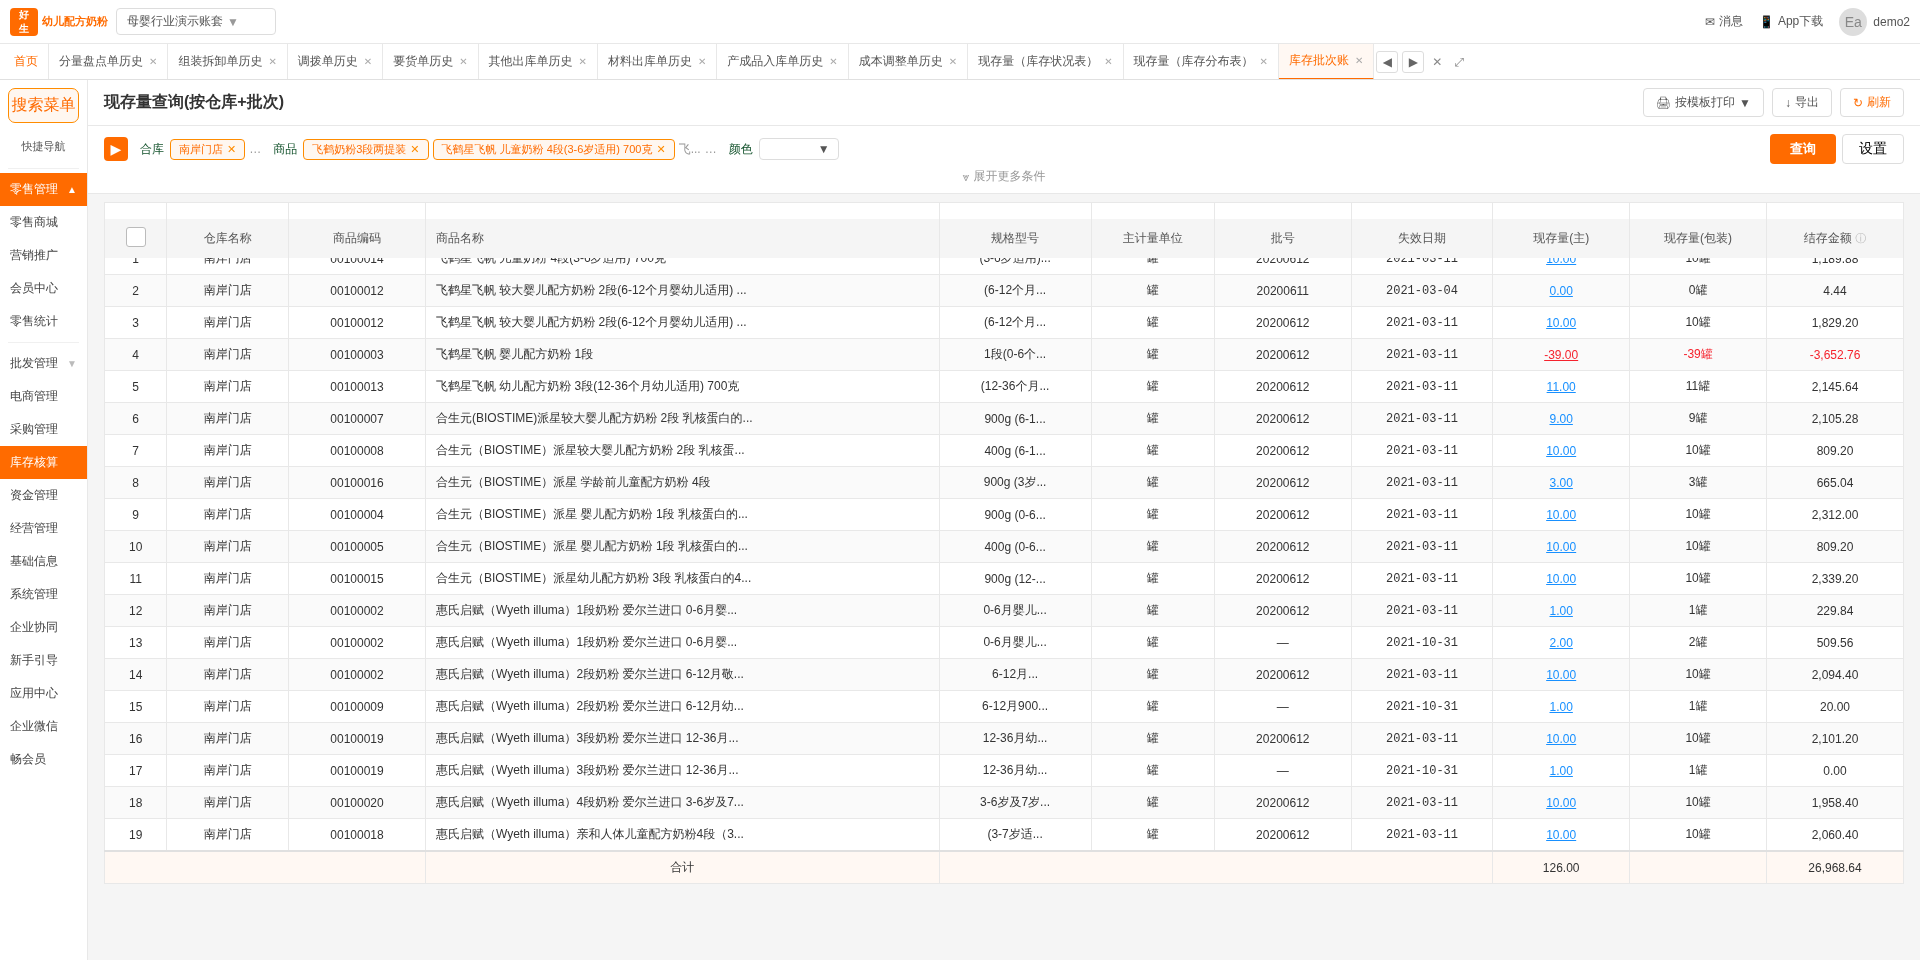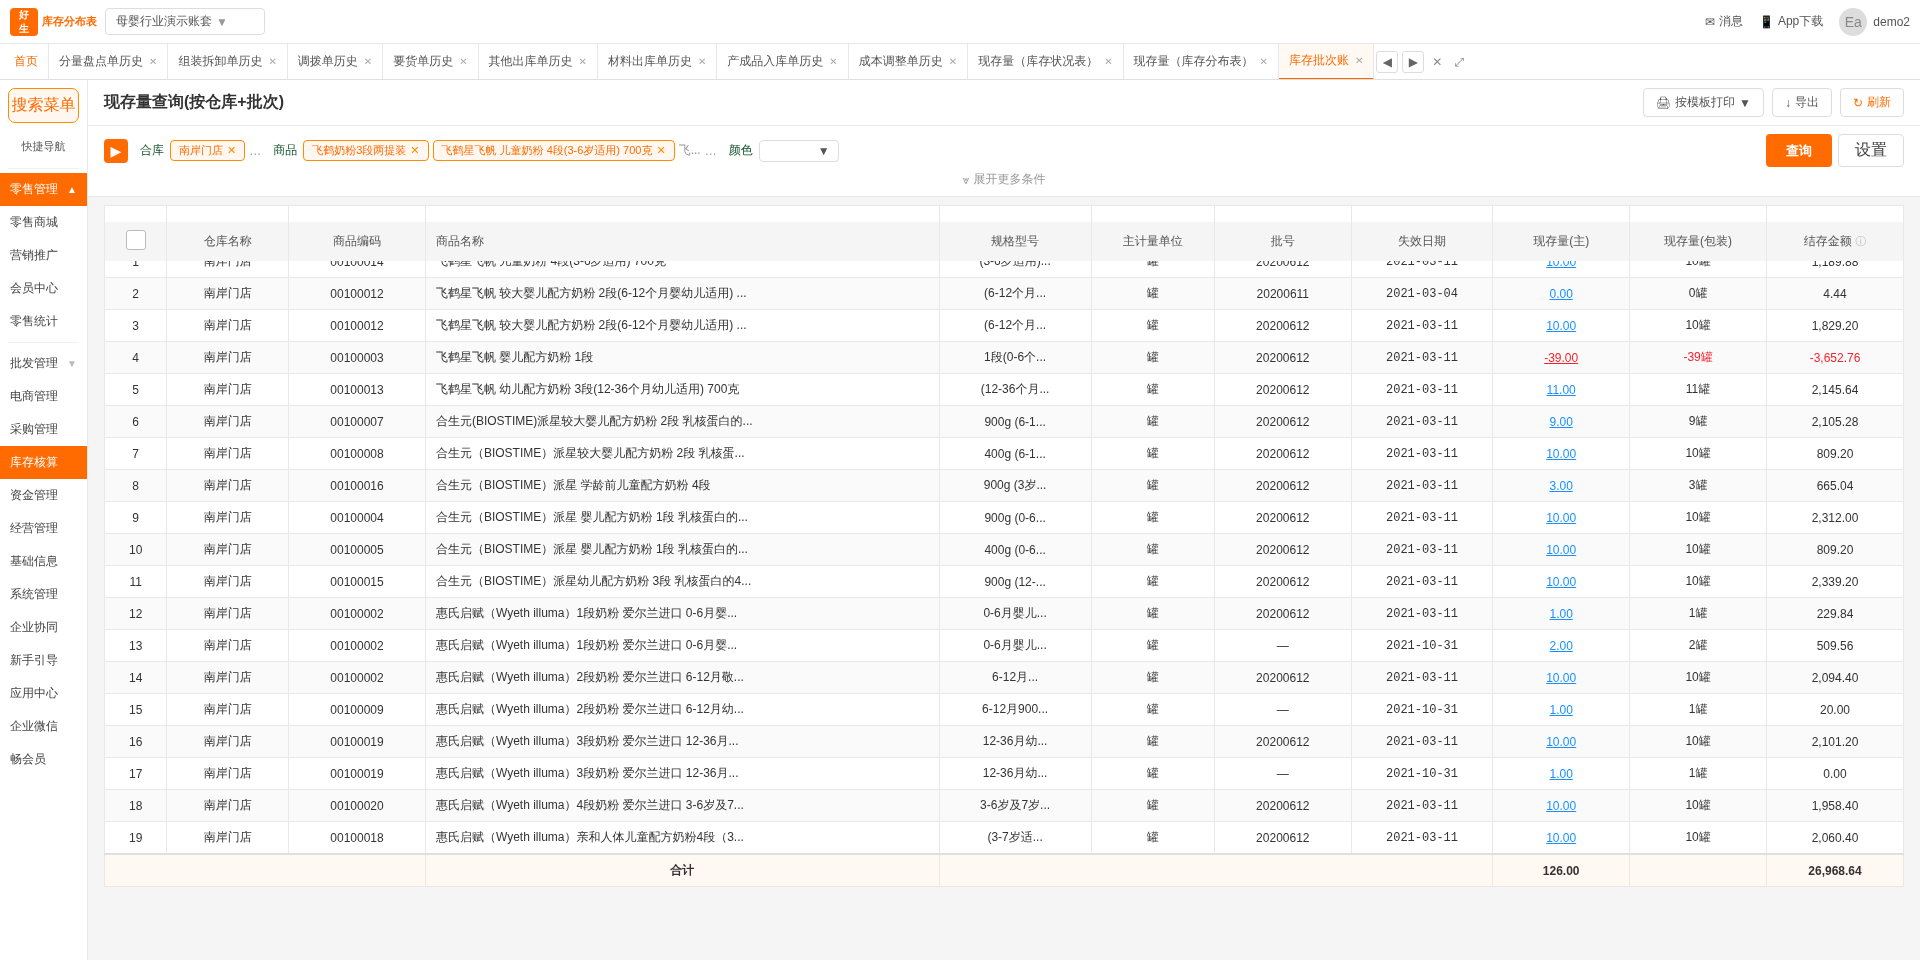--- a/index.html
+++ b/index.html
@@ -59,21 +59,21 @@
     .filter-row { display: flex; align-items: center; gap: 12px; flex-wrap: nowrap; }
     .filter-expand-btn { width: 24px; height: 24px; background: #ff6b00; border-radius: 4px; display: flex; align-items: center; justify-content: center; cursor: pointer; color: #fff; font-size: 14px; flex-shrink: 0; }
     .filter-group { display: flex; align-items: center; gap: 6px; }
     .filter-label { font-size: 12px; color: #14532d; white-space: nowrap; flex-shrink: 0; }
     .filter-tag-group { display: flex; align-items: center; gap: 4px; flex-wrap: wrap; }
     .filter-tag { display: flex; align-items: center; gap: 4px; padding: 2px 8px; background: #fff7f0; border: 1px solid #ff8c00; border-radius: 4px; font-size: 11px; color: #ff6b00; }
     .filter-tag .remove { cursor: pointer; color: #ff8c00; }
     .filter-more { color: #999; font-size: 12px; cursor: pointer; }
     .color-dropdown { display: flex; align-items: center; gap: 4px; padding: 3px 8px; border: 1px solid #ddd; border-radius: 4px; background: #fff; font-size: 12px; color: #555; min-width: 80px; cursor: pointer; }
     .btn-query { padding: 5px 20px; background: #ff6b00; color: #fff; border: none; border-radius: 4px; cursor: pointer; font-size: 13px; font-weight: bold; }
-    .btn-settings { padding: 5px 16px; background: #fff; color: #404040; border: 1px solid #ddd; border-radius: 4px; cursor: pointer; font-size: 16px; }
+    .btn-settings { padding: 5px 16px; background: #fff; color: #000000; border: 1px solid #ddd; border-radius: 4px; cursor: pointer; font-size: 14px; }
     .filter-expand-row { display: flex; justify-content: center; margin-top: 4px; }
     .expand-conditions-btn { color: #999; font-size: 12px; cursor: pointer; display: flex; align-items: center; gap: 4px; }
 
     
     .table-wrapper { flex: 1; overflow: auto; padding: 8px 16px 0; }
     .data-table { width: 100%; border-collapse: collapse; background: #fff; font-size: 12px; }
     .data-table th { background: #f5f5f5; padding: 8px 10px; text-align: center; border: 1px solid #e8e8e8; color: #555; font-weight: normal; white-space: nowrap; position: sticky; top: 16px; z-index: 2; }
     .data-table td { padding: 7px 10px; border: 1px solid #e8e8e8; text-align: center; color: #333; white-space: nowrap; }
     .data-table tr:nth-child(even) { background: #fafafa; }
     .data-table .col-index { width: 40px; }
@@ -82,31 +82,31 @@
     .data-table .col-name { width: 320px; text-align: left; }
     .data-table .col-spec { width: 100px; }
     .data-table .col-unit { width: 80px; }
     .data-table .col-batch { width: 90px; }
     .data-table .col-expire { width: 90px; font-family: Liberation Mono, monospace; }
     .data-table .col-stock-main { width: 90px; }
     .data-table .col-stock-pkg { width: 90px; }
     .data-table .col-balance { width: 90px; }
     .stock-link { color: #1890ff; text-decoration: underline; cursor: pointer; }
     .stock-negative { color: #f5222d; text-decoration: underline; cursor: pointer; }
-    .footer-row td { background: #fff8f3; font-weight: bold; color: #333; border-top: 2px solid #e0e0e0; }
+    .footer-row td { background: #fff8f3; font-weight: normal; color: #333; border-top: 2px solid #e0e0e0; }
     .checkbox-header { width: 20px; height: 20px; border: 1px solid #bbb; border-radius: 3px; background: #fff; display: inline-block; cursor: pointer; }
     .info-icon { color: #bbb; cursor: pointer; font-size: 11px; }
   </style>
 </head>
 <body>
 
 <div class="top-bar">
   <div class="logo-area">
     <div class="logo-icon">好<br>生</div>
-    <div class="logo-text">库存分布表</div>
+    <div class="logo-text">幼儿配方奶粉</div>
   </div>
   <div class="workspace-selector">
     <span>母婴行业演示账套</span>
     <span class="arrow">▼</span>
   </div>
   <div class="top-actions">
     <div class="top-action-item">
       <span>✉</span>
       <span>消息</span>
     </div>

